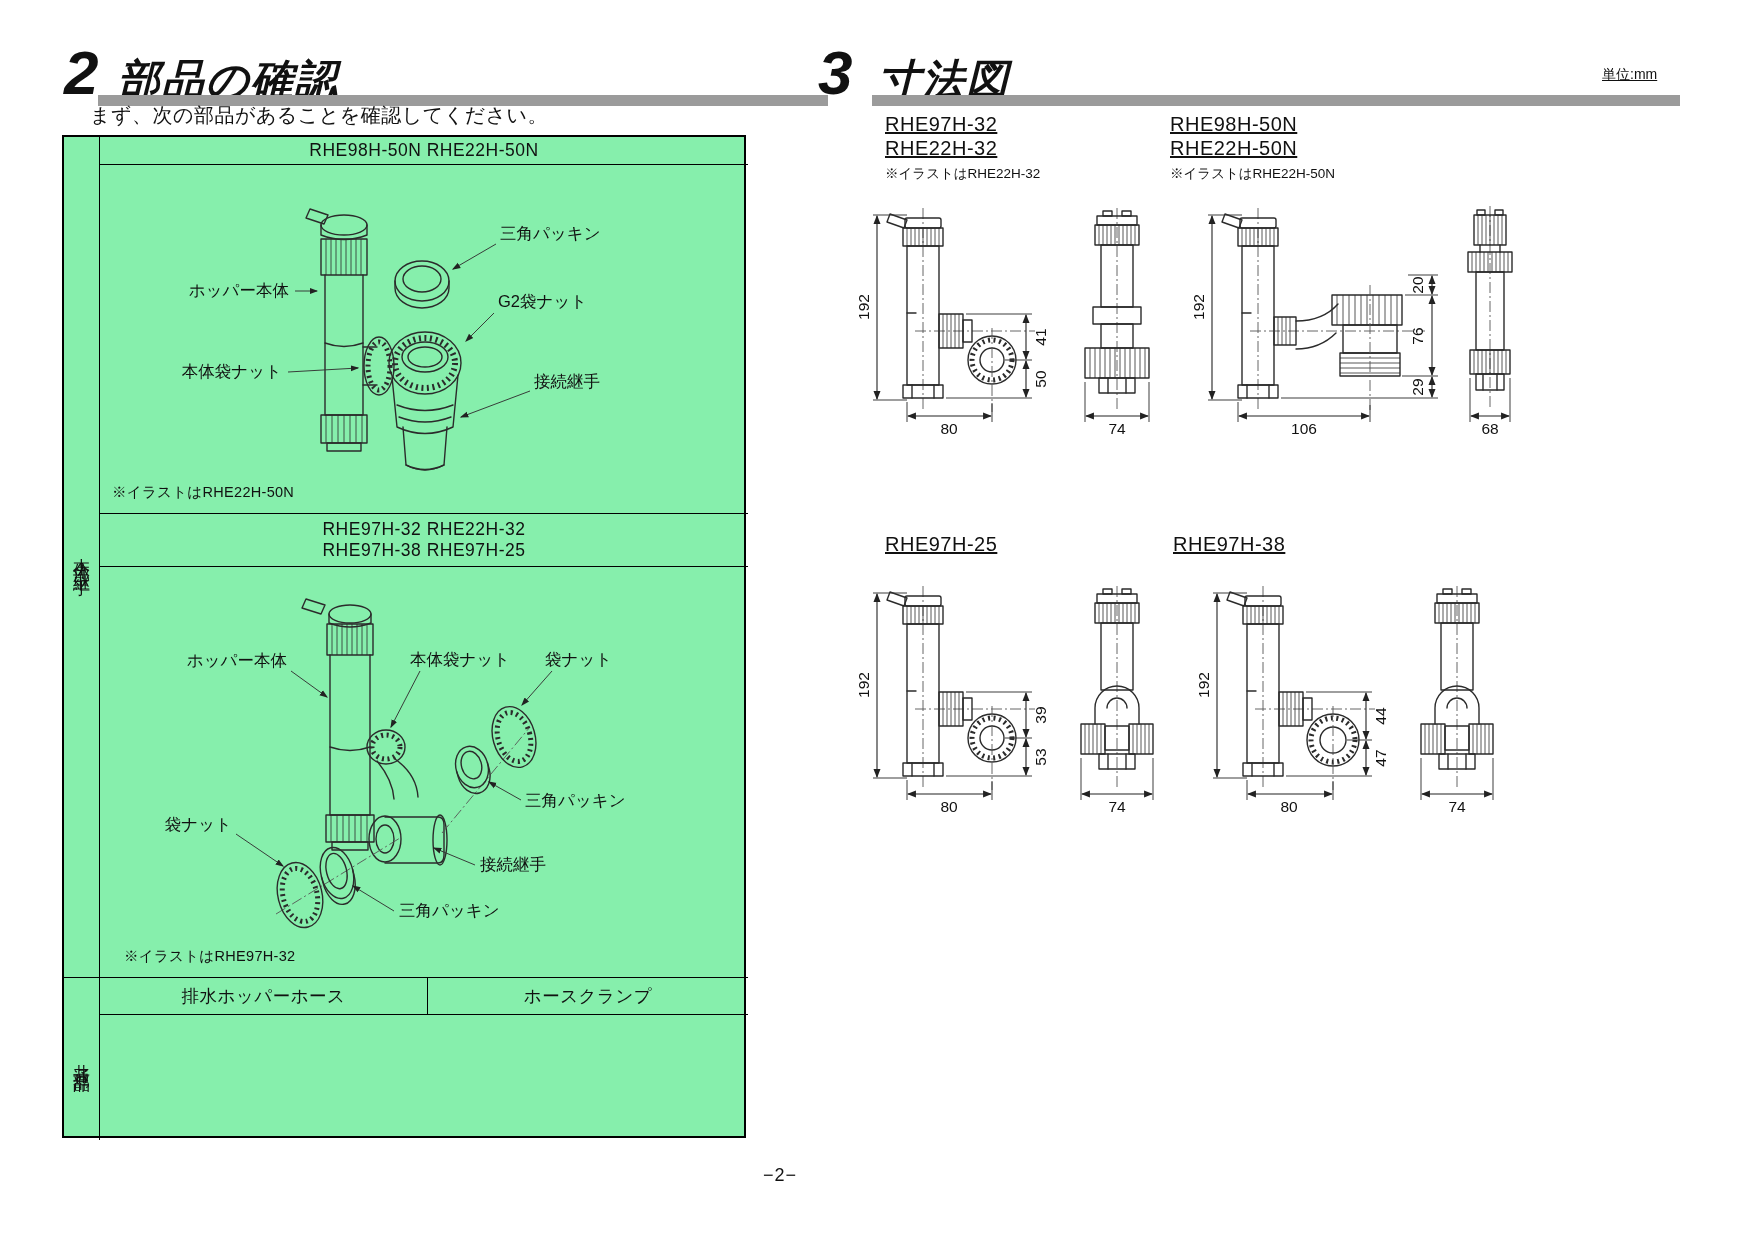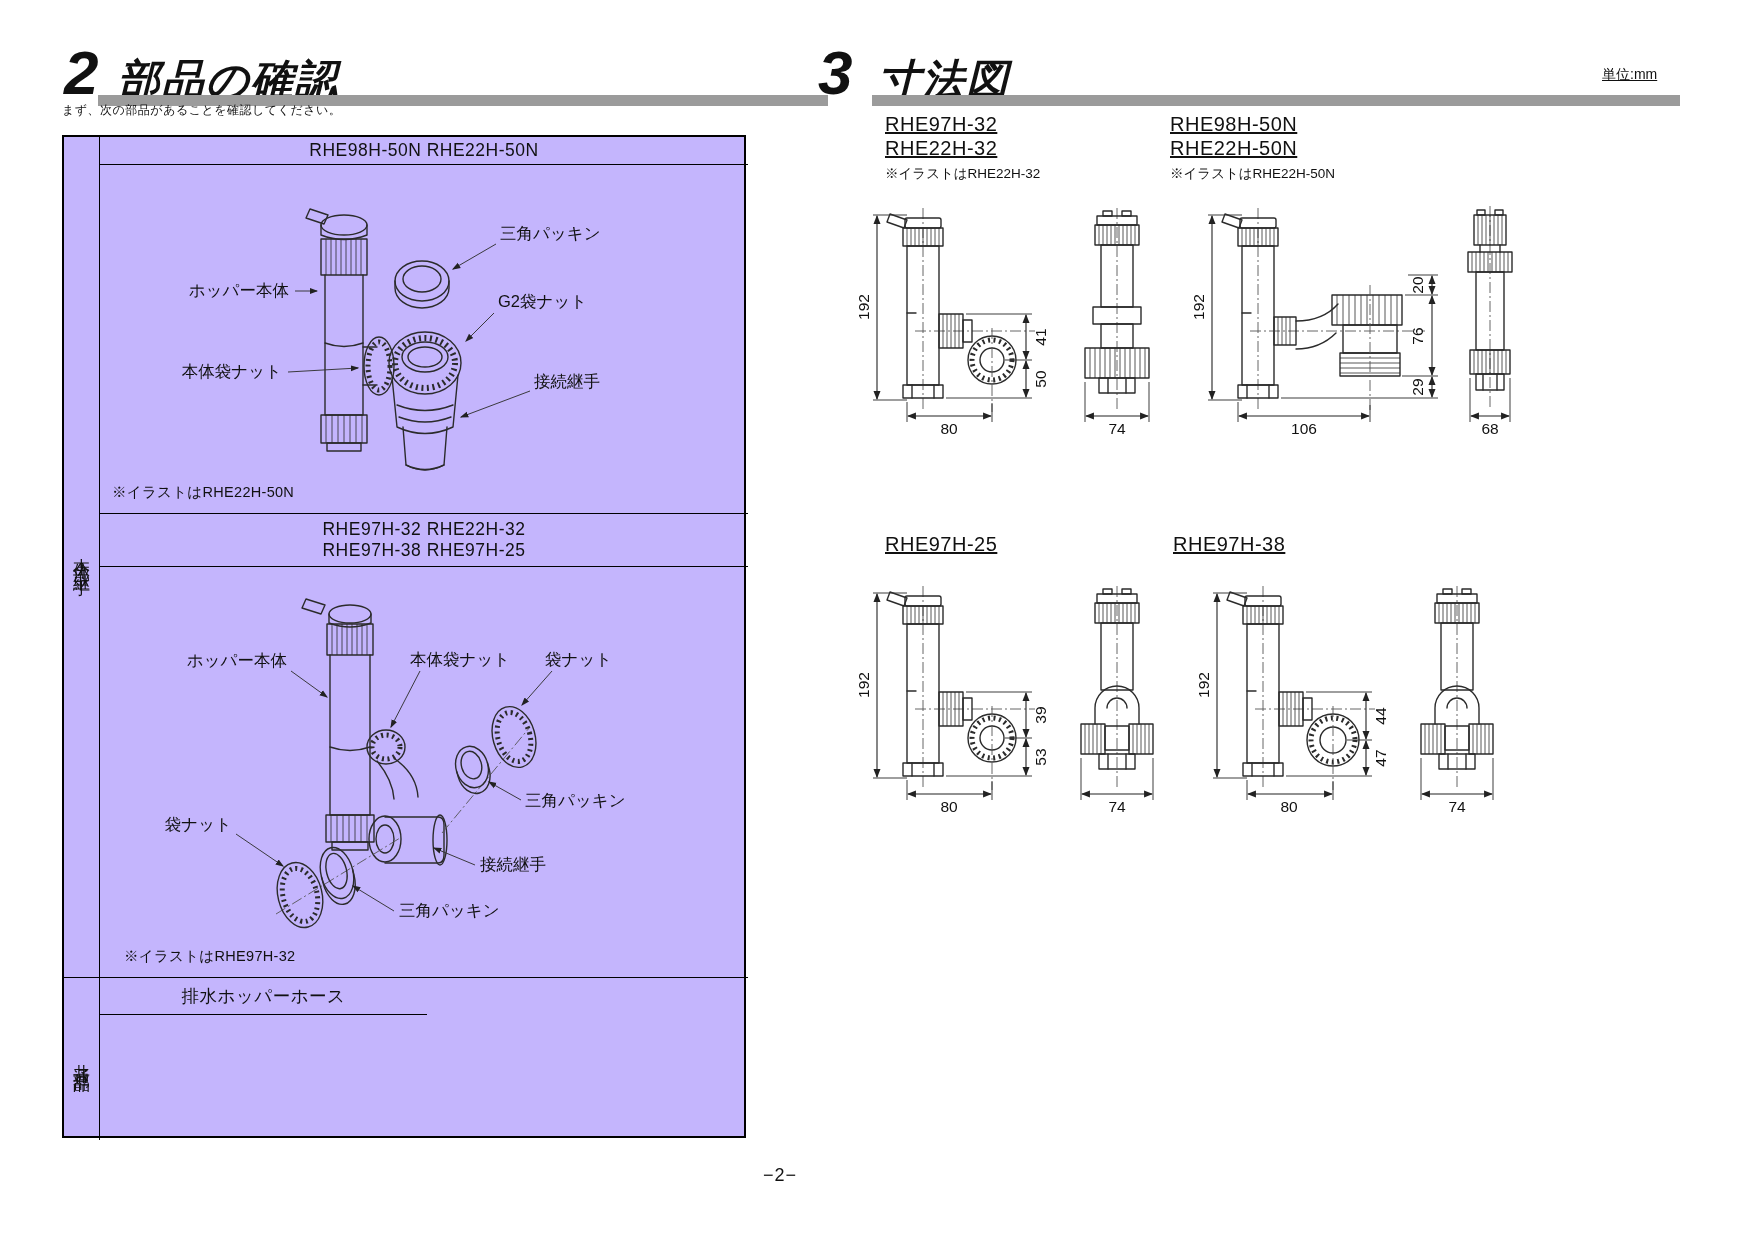--- a/index.html
+++ b/index.html
@@ -7,24 +7,24 @@
   body {
     width:1754px; height:1240px; position:relative;
     font-family:"Liberation Sans", sans-serif; color:#111;
   }
   .abs { position:absolute; }
   .page { position:absolute; left:0; top:0; width:1754px; height:1240px; background:#fff; overflow:hidden; }
 
   .sec-num { font-size:62px; font-weight:bold; font-style:italic; line-height:1; letter-spacing:-2px; }
   .sec-title { font-size:42px; font-weight:bold; font-style:italic; letter-spacing:2px; }
   .sec-bar { background:#9b9b9b; height:11px; }
-  .intro { font-size:12px; letter-spacing:.5px; }
+  .intro { font-size:20px; letter-spacing:.5px;margin-left:28px; }
   .unit { font-size:14px;text-decoration:underline; }
 
-  .parts-table { border:2px solid #000; background:#c4b5fd;padding-left:44px; }
+  .parts-table { border:2px solid #000; background:#86efac;padding-left:44px; }
   .strip1 { border-right:1.6px solid #000; border-bottom:1.6px solid #000;
             display:flex; align-items:center; justify-content:center; }
   .strip2 { border-right:1.6px solid #000; display:flex; align-items:center; justify-content:center; }
   .vlabel { writing-mode:vertical-rl; text-orientation:upright; font-size:17px; letter-spacing:4px; }
   .rowhead { display:flex; flex-direction:column; align-items:center; justify-content:center;
              font-size:17.5px; letter-spacing:.5px; border-bottom:1.6px solid #000; }
   .rowcontent { border-bottom:1.6px solid #000; }
   .nb { border-bottom:none; }
   .note { font-size:14.5px; letter-spacing:.3px; }
   .caption { font-size:17.5px; text-align:center; }
@@ -190,20 +190,23 @@
           <line class="thin" x1="375" y1="298" x2="334" y2="281" marker-end="url(#pa2)"></line>
           <text class="lbl" x="299" y="349">三角パッキン</text>
           <line class="thin" x1="294" y1="344" x2="253" y2="319" marker-end="url(#pa2)"></line>
         </g>
       </svg>
       <div class="abs note" style="left:24px;top:380px">※イラストはRHE97H-32</div>
     </div>
 
     <div class="abs rowhead" style="left:36px;top:841px;width:327px;height:37px">
       <span>排水ホッパーホース</span>
+    </div>
+    <div class="abs rowhead" style="left:363px;top:841px;width:321px;height:37px;border-left:1.6px solid #000">
+      <span>ホースクランプ</span>
     </div>
   </div>
 
   <div class="abs sec-num" style="left:818px;top:42px">3</div>
   <div class="abs sec-title" style="left:878px;top:52px">寸法図</div>
   <div class="abs sec-bar" style="left:872px;top:95px;width:808px"></div>
   <div class="abs unit" style="left:1602px;top:66px">単位:mm</div>
 
   <div class="abs" style="left:885px;top:112px">
     <div class="m-title">RHE97H-32</div>

